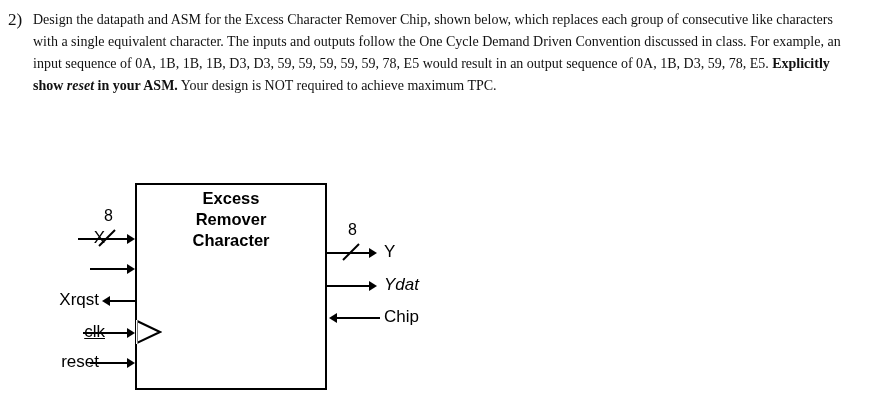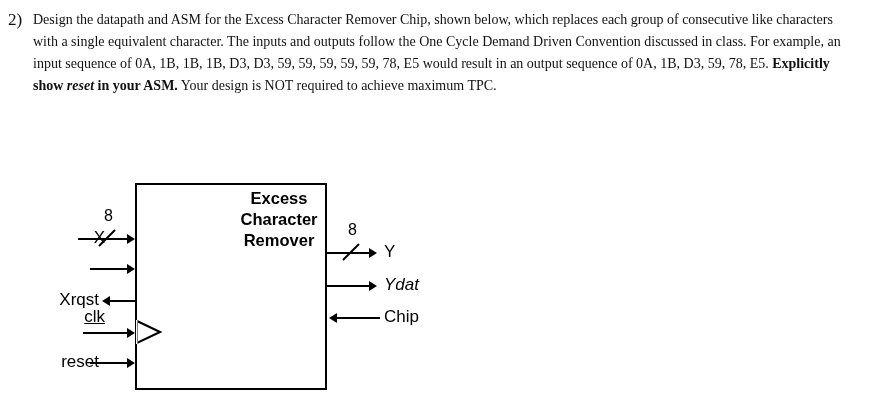--- a/index.html
+++ b/index.html
@@ -75,21 +75,20 @@
     position: absolute;
     left: 137px;
     top: 23px;
     width: 188px;
     text-align: center;
     font-family: "Liberation Sans", "DejaVu Sans", sans-serif;
     font-size: 16.5px;
     font-weight: bold;
     line-height: 21px;
     color: #000000;
-    padding-left: 48px;
   }
 
   
   .wire {
     position: absolute;
     height: 0;
     border-top: 2px solid #000000;
   }
   .arrow-r {
     position: absolute;
@@ -138,40 +137,40 @@
   <div id="question-block">
     <div id="q-number">2)</div>
     <div id="q-body"><span class="seg">Design the datapath and ASM for the Excess Character Remover Chip, shown below, which replaces each group of consecutive like characters with a single equivalent character. The inputs and outputs follow the One Cycle Demand Driven Convention discussed in class. For example, an input sequence of 0A, 1B, 1B, 1B, D3, D3, 59, 59, 59, 59, 59, 78, E5 would result in an output sequence of 0A, 1B, D3, 59, 78, E5. </span><span class="b">Explicitly show </span><span class="bi">reset</span><span class="b"> in your ASM.</span><span class="seg"> Your design is NOT required to achieve maximum TPC.</span></div>
   </div>
 
   <div id="diagram">
 
     <div id="chip-box"></div>
     <div id="chip-label">
       <div>Excess</div>
+      <div>Remover</div>
       <div>Character</div>
-      <div>Remover</div>
     </div>
 
     <div class="pinlabel right-align" style="left:20px; top:63px; width:85px;">X</div>
     <div class="buswidth" style="left:104px; top:42px;">8</div>
     <div class="wire" style="left:78px; top:73px; width:49px;"></div>
     <svg class="slash" style="left:96px; top:62px;" viewBox="0 0 22 22">
       <line x1="3" y1="19" x2="19" y2="3" stroke="#000000" stroke-width="2"></line>
     </svg>
     <div class="arrow-r" style="left:127px; top:69px;"></div>
 
     <div class="wire" style="left:90px; top:103px; width:37px;"></div>
     <div class="arrow-r" style="left:127px; top:99px;"></div>
 
     <div class="pinlabel right-align" style="left:14px; top:125px; width:85px;">Xrqst</div>
     <div class="wire" style="left:110px; top:135px; width:26px;"></div>
     <div class="arrow-l" style="left:102px; top:131px;"></div>
 
-    <div class="pinlabel right-align" style="left:20px; top:142px; width:85px;text-decoration:underline;">clk</div>
+    <div class="pinlabel right-align" style="left:20px; top:157px; width:85px;text-decoration:underline;">clk</div>
     <div class="wire" style="left:83px; top:167px; width:44px;"></div>
     <div class="arrow-r" style="left:127px; top:163px;"></div>
     <svg style="position:absolute; left:136px; top:154px; width:26px; height:26px;" viewBox="0 0 26 26">
       <polygon points="1,2 24,13 1,24" fill="#ffffff" stroke="#000000" stroke-width="2" stroke-linejoin="miter"></polygon>
       <line x1="0" y1="1" x2="0" y2="25" stroke="#ffffff" stroke-width="3"></line>
     </svg>
 
     <div class="pinlabel right-align" style="left:14px; top:187px; width:85px;">reset</div>
     <div class="wire" style="left:90px; top:197px; width:37px;"></div>
     <div class="arrow-r" style="left:127px; top:193px;"></div>

